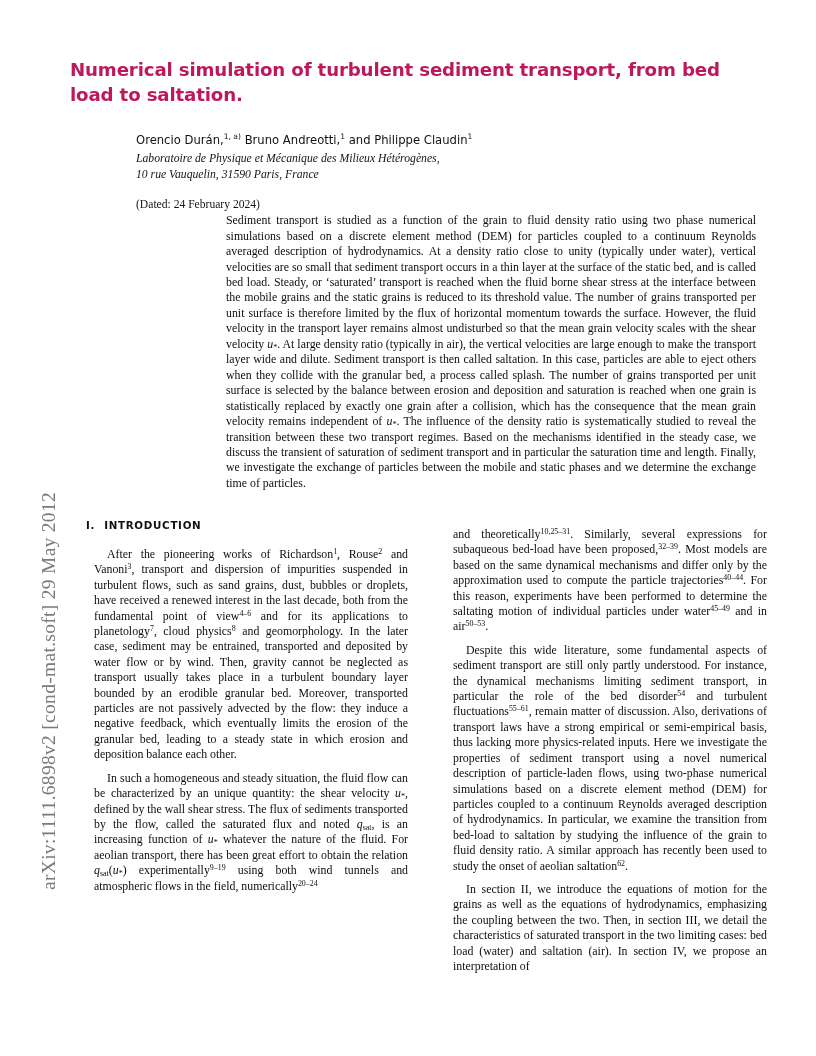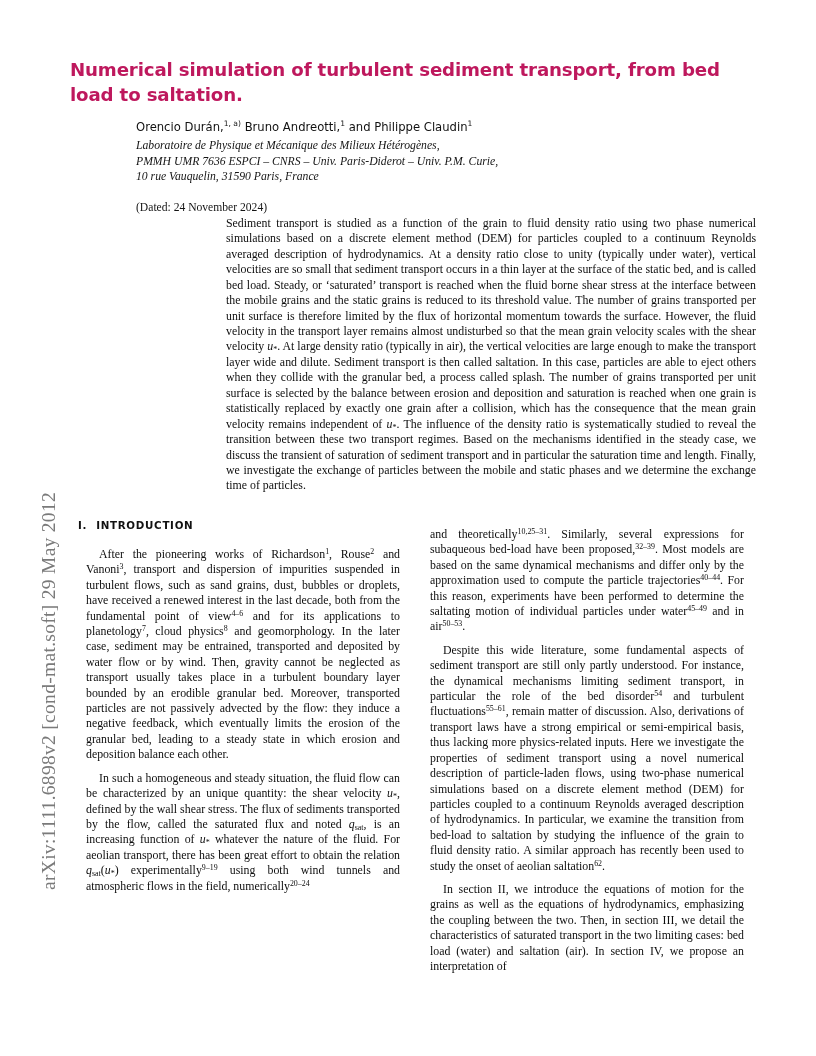--- a/index.html
+++ b/index.html
@@ -53,21 +53,21 @@
     font-weight: bold;
     font-size: 18.2px;
     line-height: 25px;
     letter-spacing: -0.15px;
     margin: 0;
     padding-top: 57px;
     color: #be185d;
   }
 
   .authorblock {
-    margin-top: 13px;
+    margin-top: 26px;
     padding-left: 66px;
   }
   .authors {
     font-family: "DejaVu Sans", sans-serif;
     font-size: 11.6px;
     line-height: 15px;
     color: #111111;
   }
   .authors sup {
     font-size: 7.6px;
@@ -105,24 +105,24 @@
     color: #0d0d0d;
     hyphens: auto;
   }
   .abstract .var { font-style: italic; }
   .abstract sub { font-size: 8px; vertical-align: -2px; line-height: 0; }
 
   
   .columns {
     position: absolute;
     top: 519px;
-    left: 8px;
+    left: 16px;
     width: 690px;
     display: flex;
-    gap: 14px;
+    gap: 29px;
   }
   .col {
     width: 330px;
     position: relative;
   }
 
   .sec-head {
     font-family: "DejaVu Sans", sans-serif;
     font-weight: bold;
     font-size: 10.3px;
@@ -182,26 +182,25 @@
 </div>
 
 <div class="page">
 
   <h1 class="title">Numerical simulation of turbulent sediment transport, from bed load to saltation.</h1>
 
   <div class="authorblock">
     <div class="authors">Orencio Durán,<sup>1, a)</sup> Bruno Andreotti,<sup>1</sup> and Philippe Claudin<sup>1</sup></div>
     <div class="affil">
       <div>Laboratoire de Physique et Mécanique des Milieux Hétérogènes,</div>
-      <div>PMMH UMR 7636 ESPCI – CNRS – Univ. Paris-Diderot – Univ. P.M. Curie,</div>
       <div>10 rue Vauquelin, 31590 Paris, France</div>
     </div>
   </div>
 
-  <div class="dateline">(Dated: 24 November 2024)</div>
+  <div class="dateline">(Dated: 24 February 2024)</div>
 
   <div class="abstract">Sediment transport is studied as a function of the grain to fluid density ratio using two phase numerical simulations based on a discrete element method (DEM) for particles coupled to a continuum Reynolds averaged description of hydrodynamics. At a density ratio close to unity (typically under water), vertical velocities are so small that sediment transport occurs in a thin layer at the surface of the static bed, and is called bed load. Steady, or ‘saturated’ transport is reached when the fluid borne shear stress at the interface between the mobile grains and the static grains is reduced to its threshold value. The number of grains transported per unit surface is therefore limited by the flux of horizontal momentum towards the surface. However, the fluid velocity in the transport layer remains almost undisturbed so that the mean grain velocity scales with the shear velocity <span class="var">u</span><sub>*</sub>. At large density ratio (typically in air), the vertical velocities are large enough to make the transport layer wide and dilute. Sediment transport is then called saltation. In this case, particles are able to eject others when they collide with the granular bed, a process called splash. The number of grains transported per unit surface is selected by the balance between erosion and deposition and saturation is reached when one grain is statistically replaced by exactly one grain after a collision, which has the consequence that the mean grain velocity remains independent of <span class="var">u</span><sub>*</sub>. The influence of the density ratio is systematically studied to reveal the transition between these two transport regimes. Based on the mechanisms identified in the steady case, we discuss the transient of saturation of sediment transport and in particular the saturation time and length. Finally, we investigate the exchange of particles between the mobile and static phases and we determine the exchange time of particles.</div>
 
   <div class="columns">
 
     <div class="col">
       <h2 class="sec-head">
         <span class="num">I.</span><span>INTRODUCTION</span>
       </h2>
       <p class="body">After the pioneering works of Richardson<sup>1</sup>, Rouse<sup>2</sup> and Vanoni<sup>3</sup>, transport and dispersion of impurities suspended in turbulent flows, such as sand grains, dust, bubbles or droplets, have received a renewed interest in the last decade, both from the fundamental point of view<sup>4–6</sup> and for its applications to planetology<sup>7</sup>, cloud physics<sup>8</sup> and geomorphology. In the later case, sediment may be entrained, transported and deposited by water flow or by wind. Then, gravity cannot be neglected as transport usually takes place in a turbulent boundary layer bounded by an erodible granular bed. Moreover, transported particles are not passively advected by the flow: they induce a negative feedback, which eventually limits the erosion of the granular bed, leading to a steady state in which erosion and deposition balance each other.</p>

